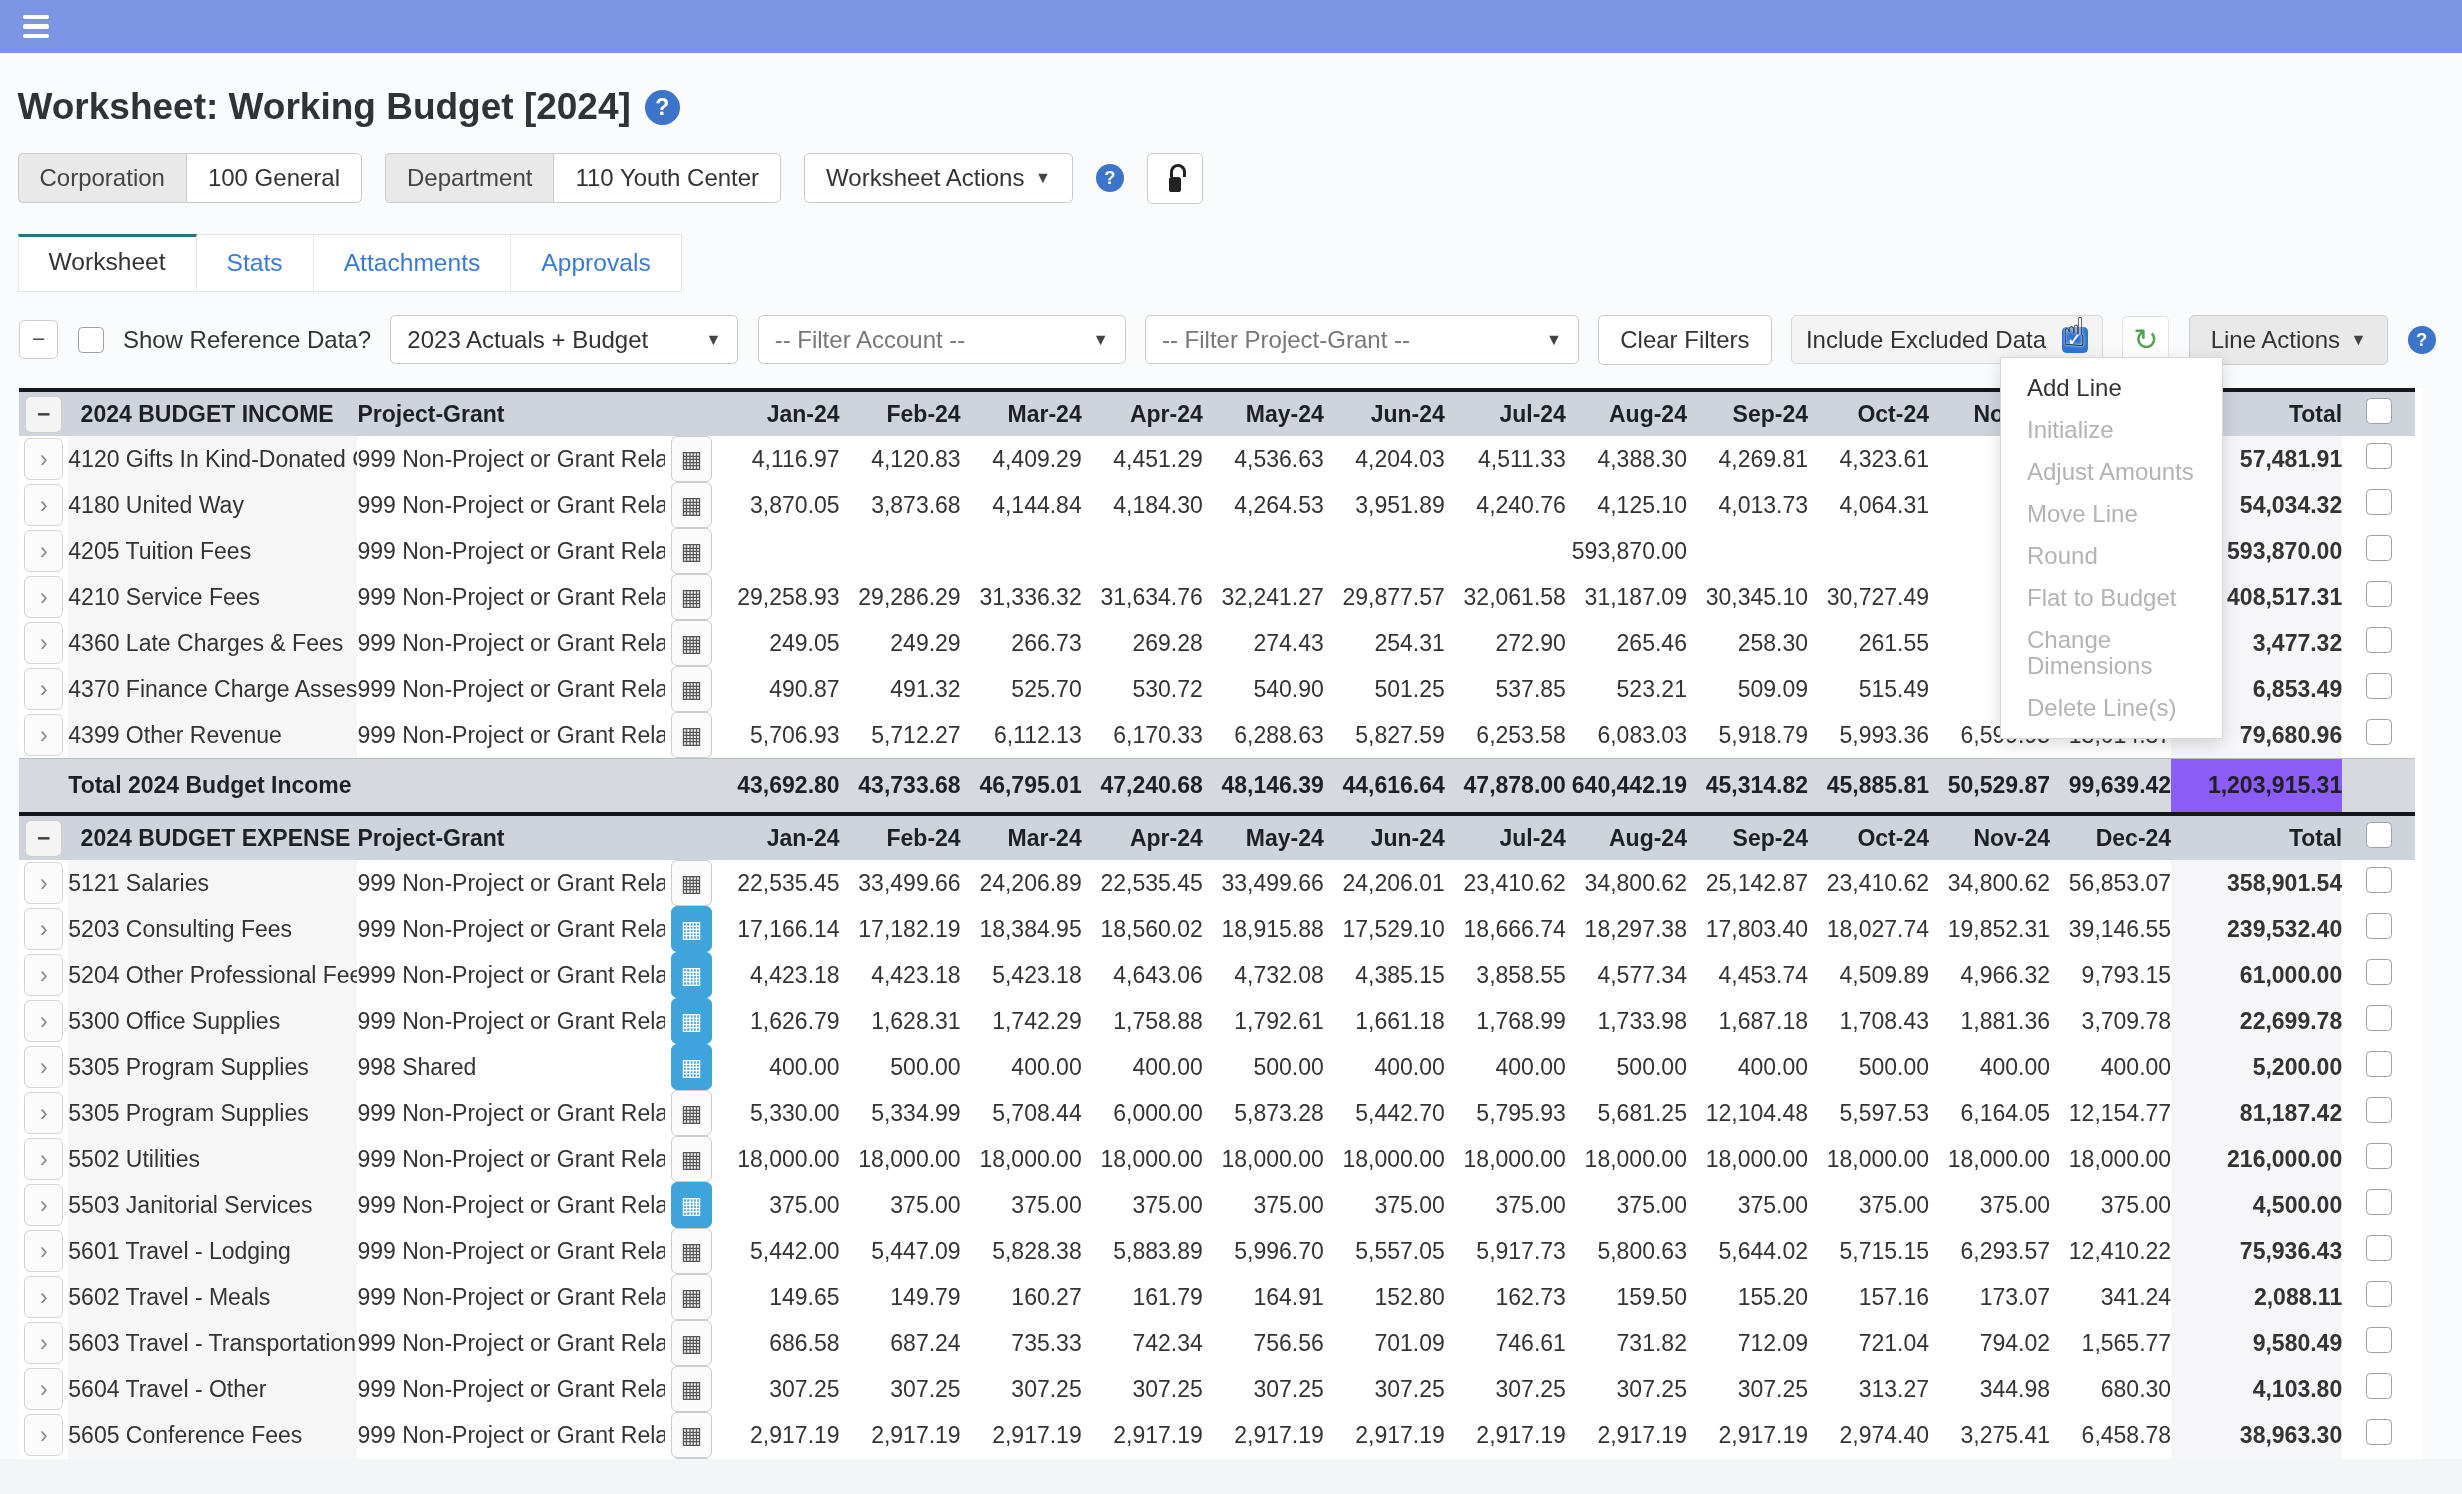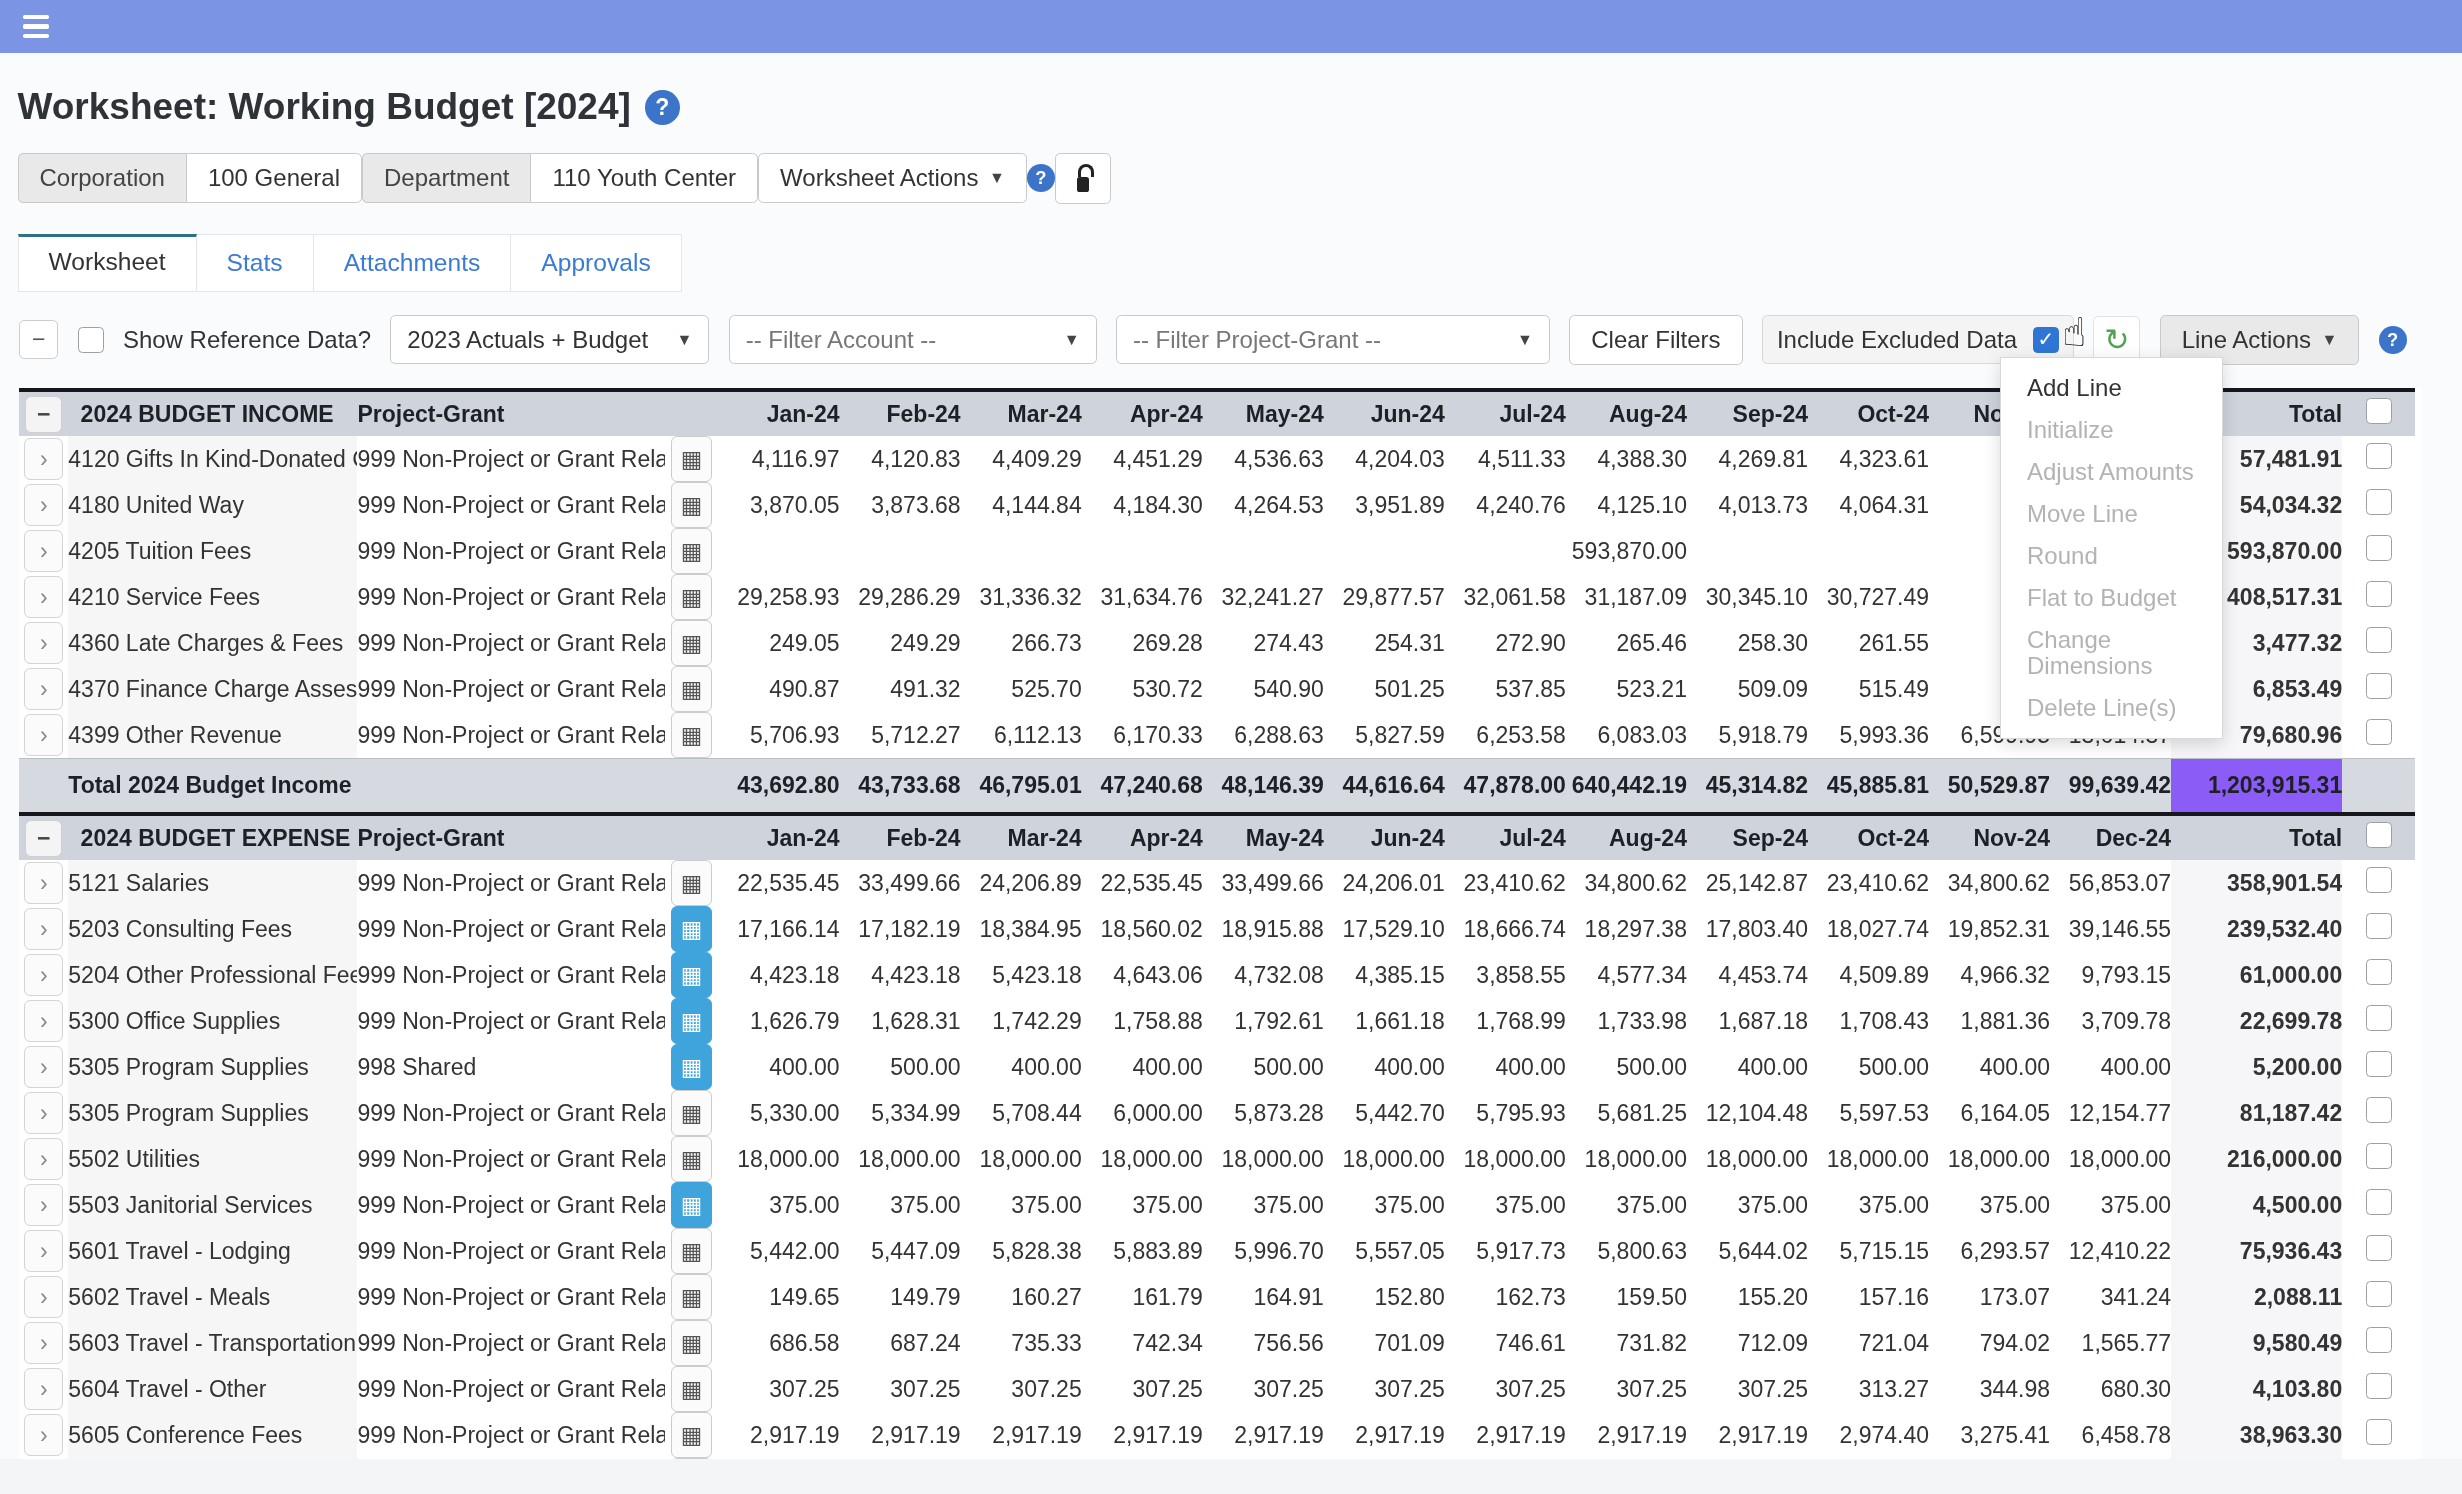--- a/index.html
+++ b/index.html
@@ -13,21 +13,21 @@
   .topbar{height:53px;background:#7b94e4;display:flex;align-items:center;padding:0 0 0 23px;}
   .hamburger{width:26px;height:23px;display:flex;flex-direction:column;justify-content:space-between;cursor:pointer;}
   .hamburger span{display:block;height:4.4px;background:#fff;border-radius:1.8px;}
   
   .title-row{display:flex;align-items:center;gap:14px;margin:33px 0 0 17.5px;}
   .page-title{font-size:37px;font-weight:bold;color:#2f3338;}
   .help{display:inline-flex;align-items:center;justify-content:center;background:#3b74c8;color:#fff;border-radius:50%;font-weight:bold;}
   .help.big{width:35px;height:35px;font-size:23px;}
   .help.small{width:28px;height:28px;font-size:18.4px;}
   
-  .context-row{display:flex;align-items:center;margin:24.6px 0 0 17.5px;}
+  .context-row{display:flex;align-items:center;gap:23px;margin:24.6px 0 0 17.5px;}
   .pairbtn{display:flex;font-size:24px;}
   .pairbtn .seg{border:0.9px solid #c9c9c9;padding:11.4px 21px;line-height:26px;}
   .pairbtn .seg.lab{background:#e9e9e9;border-right:none;border-radius:5.3px 0 0 5.3px;color:#444;}
   .pairbtn .seg.val{background:#fff;border-radius:0 5.3px 5.3px 0;color:#333;}
   .btn{border:0.9px solid #c9c9c9;background:#fff;border-radius:5.3px;font-size:24px;color:#333;padding:11.4px 21px;line-height:26px;display:inline-flex;align-items:center;gap:10.5px;cursor:pointer;}
   .caret{font-size:16px;color:#444;}
   .lockbtn{width:56px;height:51px;display:flex;align-items:center;justify-content:center;}
   .lock{width:19.3px;height:15px;background:#222;border-radius:2.6px;position:relative;margin-top:12.3px;}
   .lock::before{content:"";position:absolute;width:10.5px;height:9.6px;border:3.5px solid #222;border-bottom:none;border-radius:8px 8px 0 0;top:-12.3px;left:0.9px;}
   
@@ -117,21 +117,21 @@
     <div class="tab active">Worksheet</div>
     <div class="tab">Stats</div>
     <div class="tab">Attachments</div>
     <div class="tab">Approvals</div>
   </div>
 
 <div class="toolbar">
   <button class="sqbtn">−</button>
   <span class="cb"></span>
   <span class="lbl">Show Reference Data?</span>
-  <div class="select" style="width:319px">
+  <div class="select" style="width:348px">
     <span class="vv">2023 Actuals + Budget</span>
       <span class="caret">▼</span>
   </div>
   <div class="select" style="width:368px">
     <span class="ph">-- Filter Account --</span>
       <span class="caret">▼</span>
   </div>
   <div class="select" style="width:434px">
     <span class="ph">-- Filter Project-Grant --</span>
       <span class="caret">▼</span>

